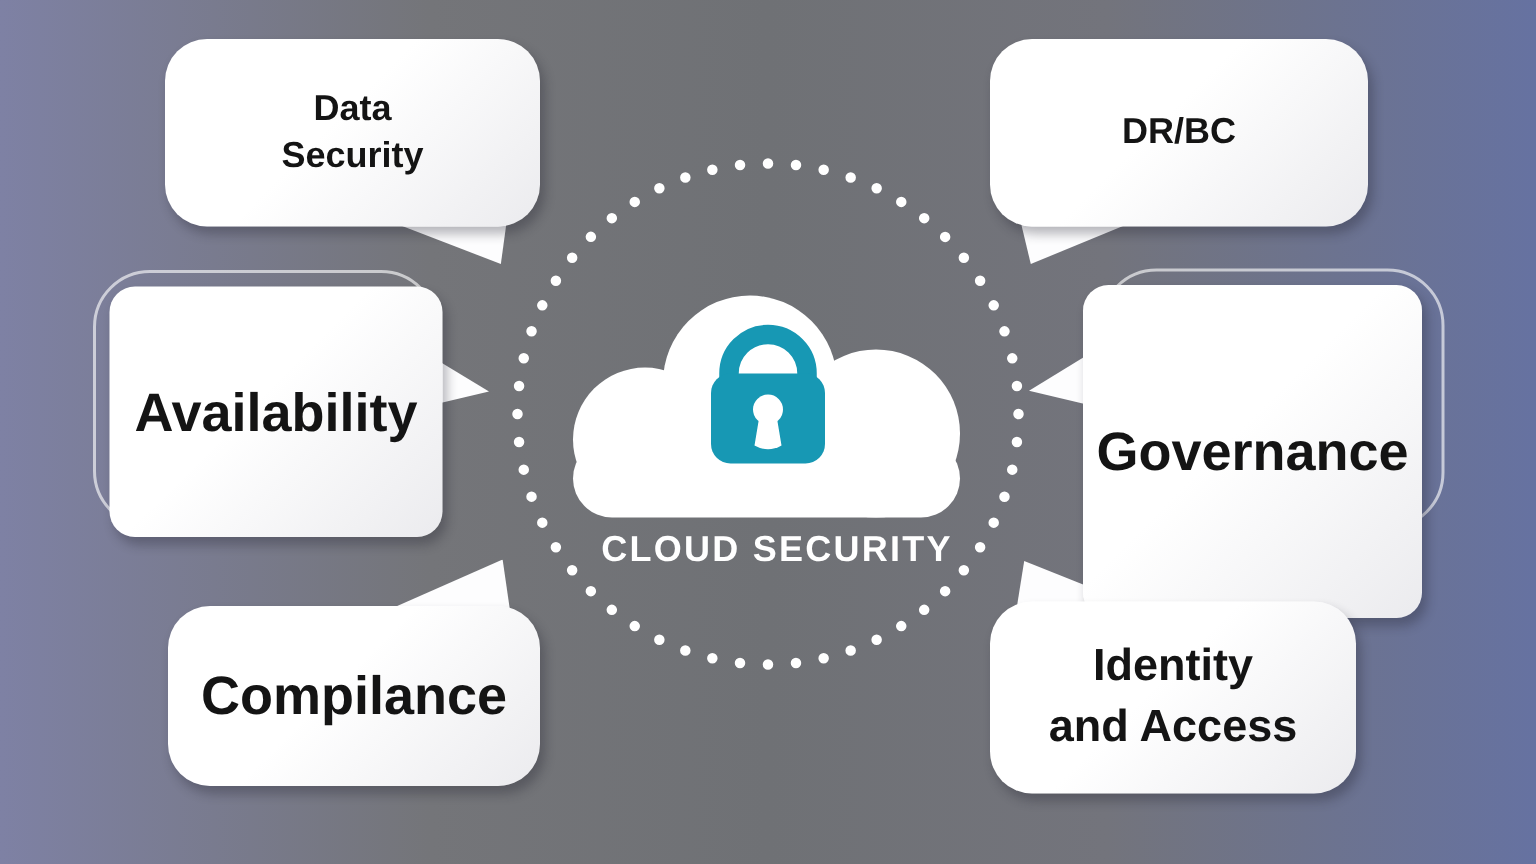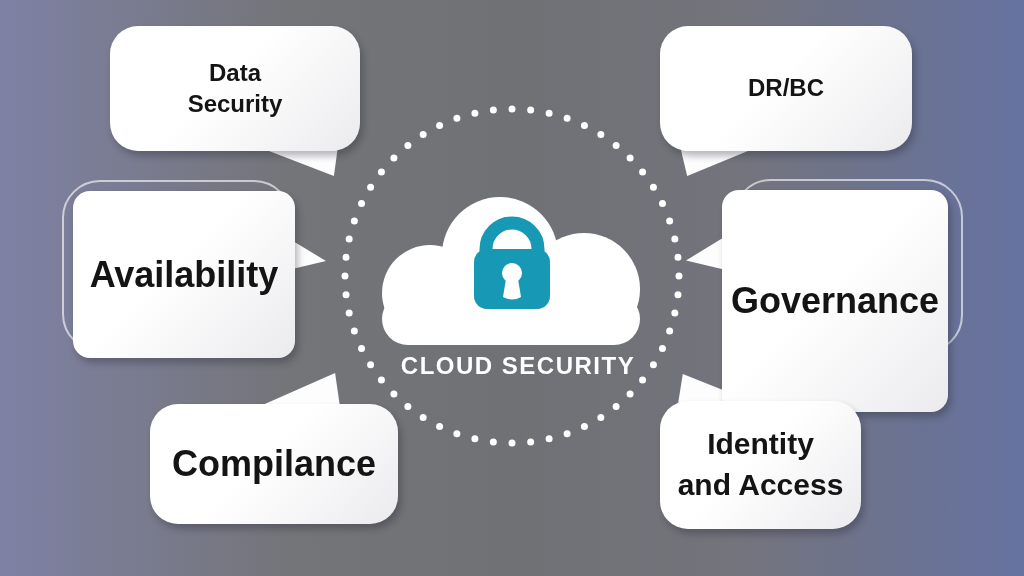--- a/index.html
+++ b/index.html
@@ -33,23 +33,23 @@
   #b-data{left:110px;top:26px;width:250px;height:125px;}
   #t-data{left:256px;top:146px;width:82px;height:30px;clip-path:polygon(0 0,100% 0,95% 100%);}
   #b-drbc{left:660px;top:26px;width:252px;height:125px;}
   #t-drbc{left:680px;top:146px;width:80px;height:30px;clip-path:polygon(0 0,100% 0,9% 100%);}
   #b-avail{left:73px;top:191px;width:222px;height:167px;}
   #o-avail{left:62px;top:180px;width:226px;height:168px;}
   #t-avail{left:288px;top:238px;width:38px;height:32px;clip-path:polygon(0 0,100% 72%,0 100%);}
   #b-gov{left:722px;top:190px;width:226px;height:222px;}
   #o-gov{left:733px;top:179px;width:226px;height:170px;}
   #t-gov{left:686px;top:236px;width:40px;height:34px;clip-path:polygon(100% 0,0 72%,100% 100%);}
-  #b-comp{left:112px;top:404px;width:248px;height:120px;margin-left:38px;}
+  #b-comp{left:112px;top:404px;width:248px;height:120px;}
   #t-comp{left:258px;top:373px;width:82px;height:34px;clip-path:polygon(0 100%,94% 0,100% 100%);}
-  #b-iam{left:660px;top:401px;width:201px;height:128px;}
+  #b-iam{left:660px;top:401px;width:244px;height:128px;}
   #t-iam{left:678px;top:374px;width:80px;height:30px;clip-path:polygon(6% 0,100% 100%,0 100%);}
   
   #center-svg{position:absolute;left:327px;top:91px;width:370px;height:370px;z-index:1;}
   #center-svg text{
     font-family:"Liberation Sans",sans-serif;font-weight:bold;
     font-size:24px;letter-spacing:1.5px;fill:#ffffff;
   }
 </style>
 </head>
 <body>

